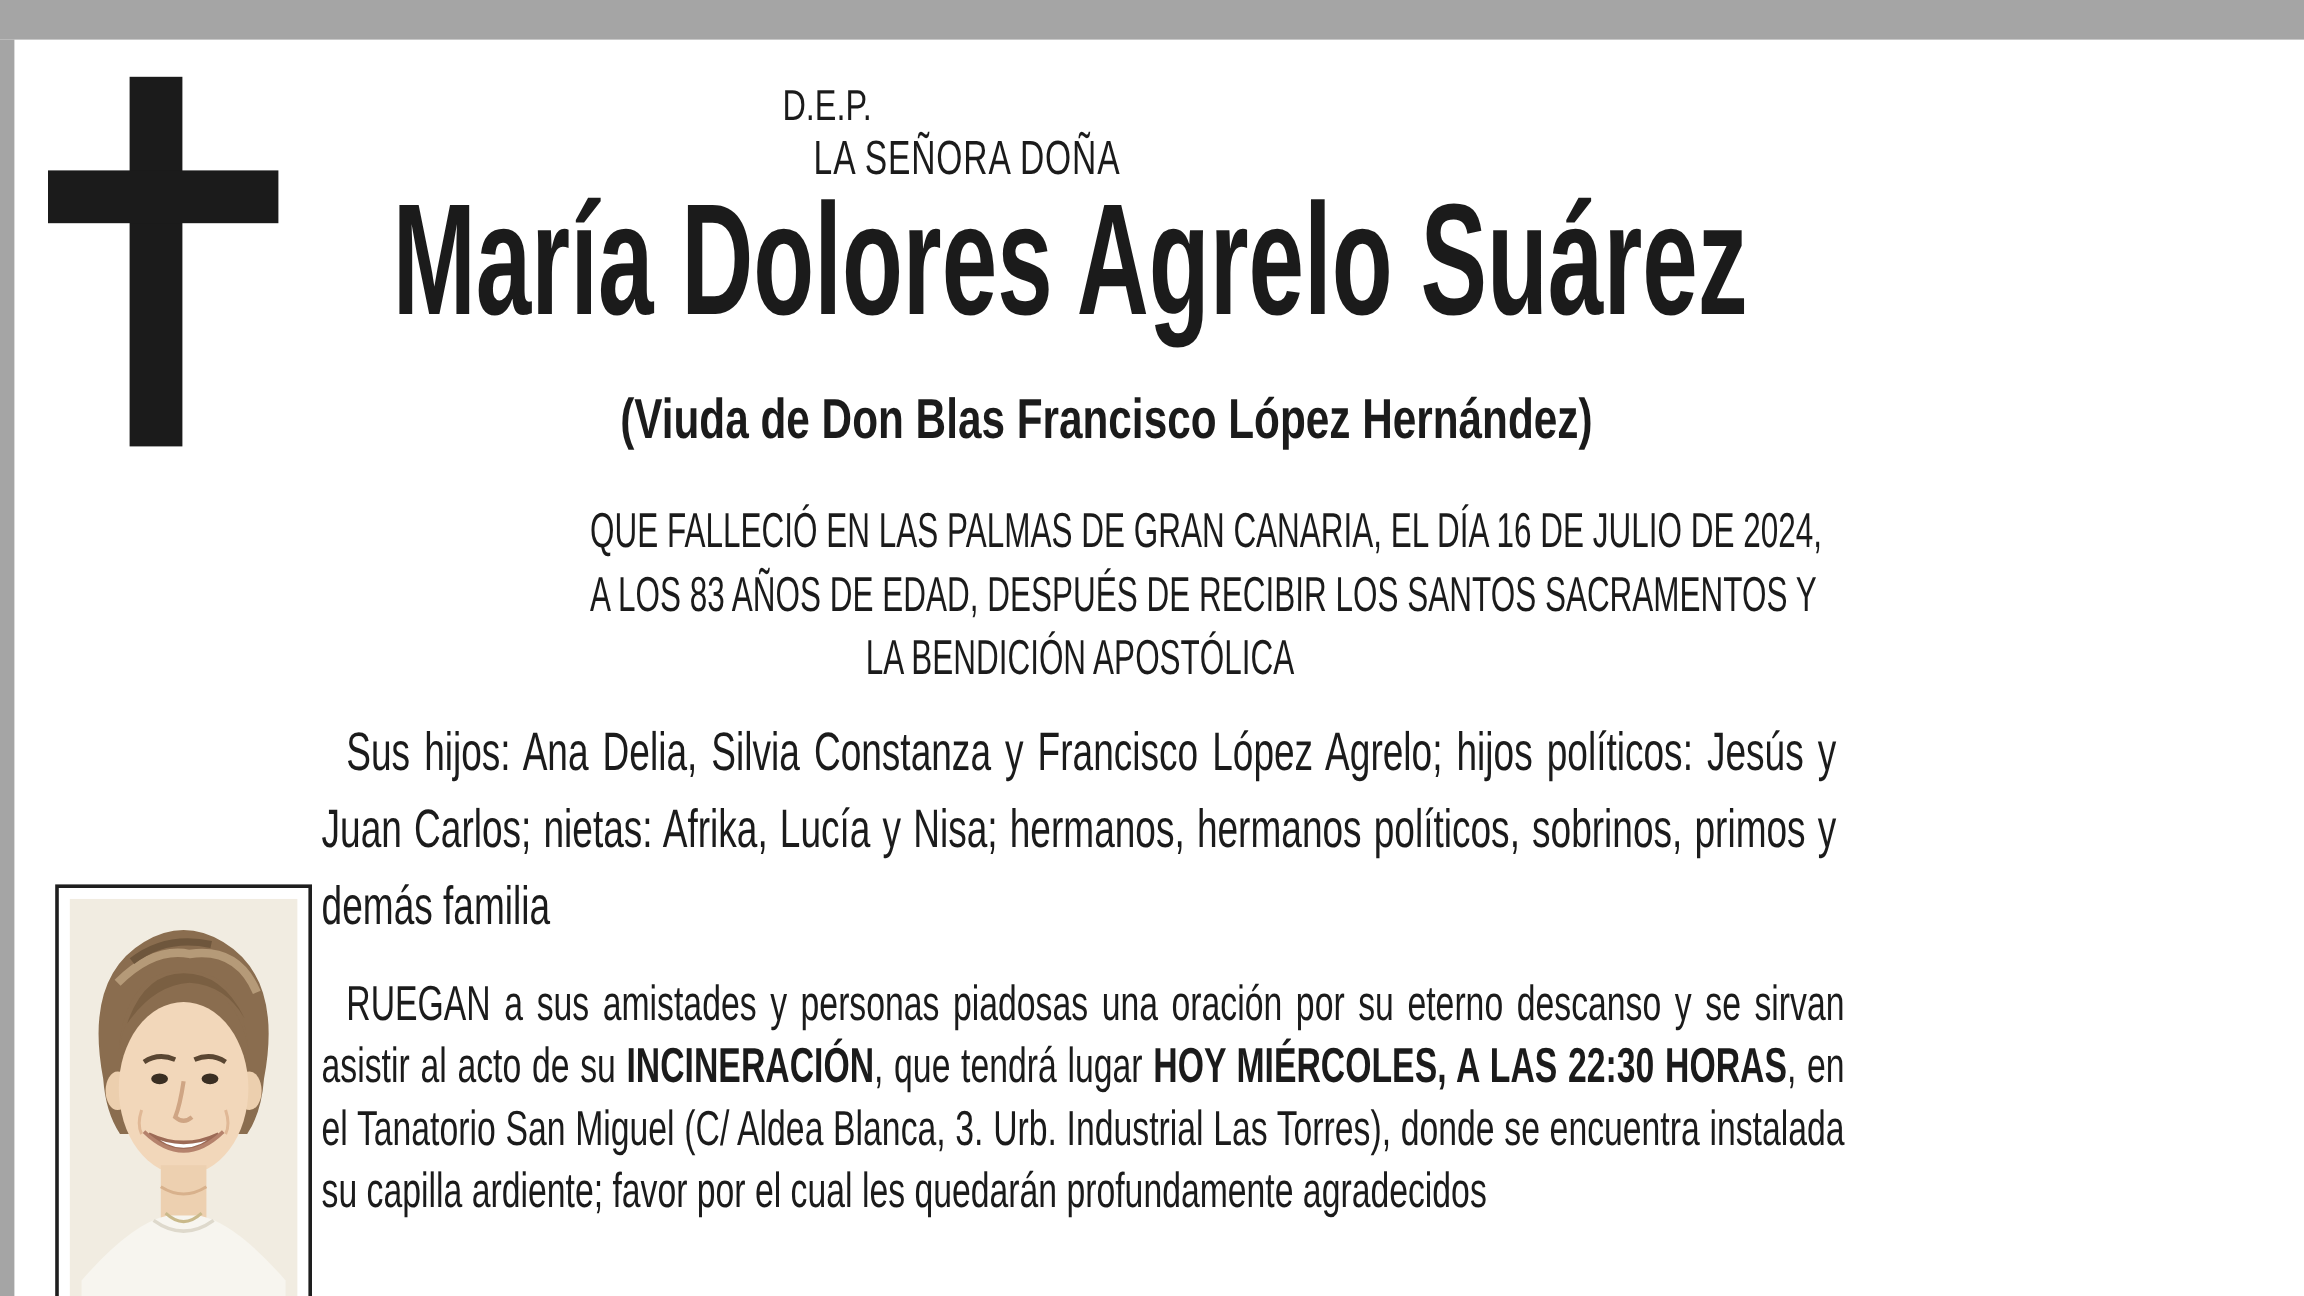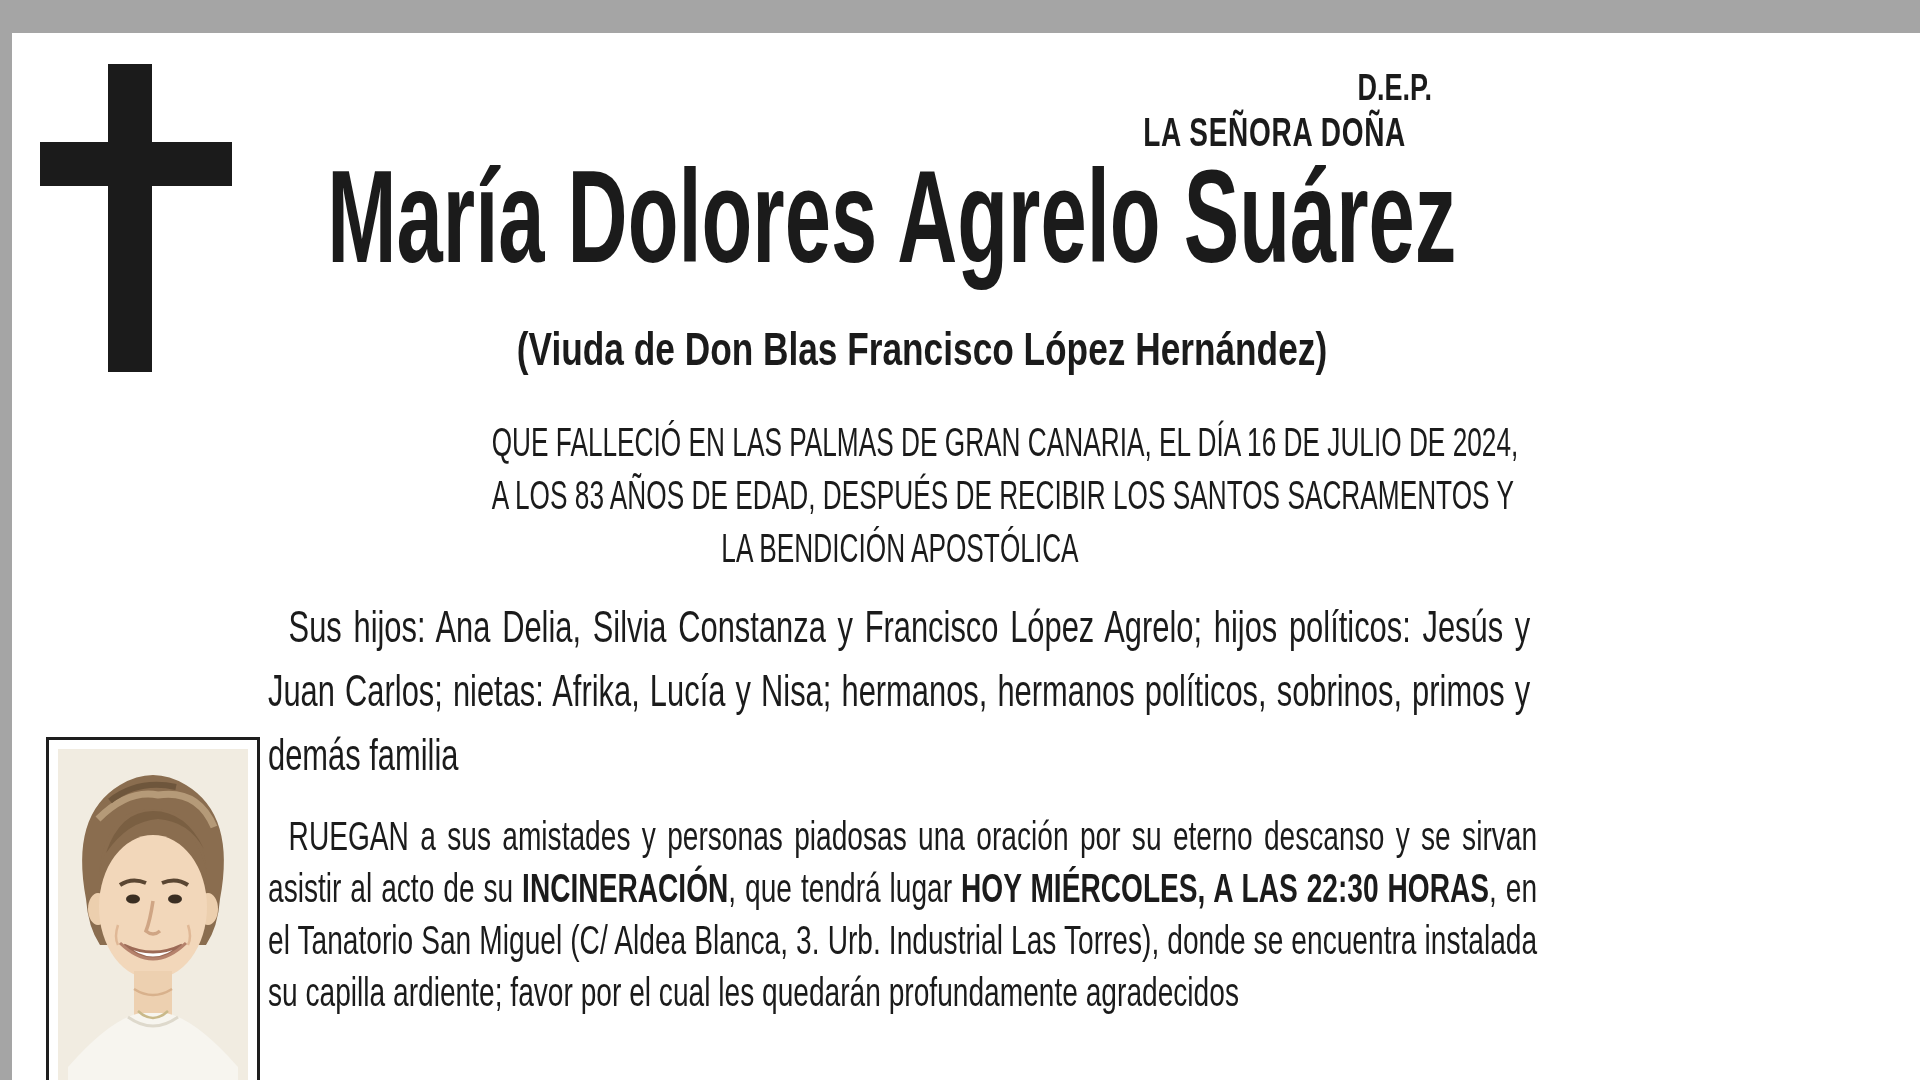--- a/index.html
+++ b/index.html
@@ -14,21 +14,21 @@
 
   
   .top-bar{position:absolute;top:0;left:0;width:100%;height:33px;background:var(--chrome);}
   .left-strip{position:absolute;top:33px;left:0;width:12px;height:1047px;background:var(--chrome);}
 
   
   .cross-v{position:absolute;left:108px;top:64px;width:44px;height:308px;background:var(--ink);}
   .cross-h{position:absolute;left:40px;top:142px;width:192px;height:44px;background:var(--ink);}
 
   
-  .header-center{position:absolute;left:522px;top:66px;width:1040px;text-align:right;font-weight:bold;}
+  .header-center{position:absolute;left:522px;top:66px;width:1040px;text-align:left;}
   .dep{font-size:36px;line-height:44px;transform:scaleX(0.75);transform-origin:center top;white-space:nowrap;}
   .honorific{font-size:40px;line-height:44px;transform:scaleX(0.70);transform-origin:center top;white-space:nowrap;letter-spacing:1px;}
 
   .name{position:absolute;left:265px;top:151px;width:1990px;font-size:132px;line-height:132px;
     font-weight:bold;white-space:nowrap;text-align:center;transform:scaleX(0.63);transform-origin:0 0;}
 
   .widow{position:absolute;left:262px;top:325px;width:1320px;font-size:47px;line-height:47px;
     font-weight:bold;white-space:nowrap;text-align:center;transform:scaleX(0.75);transform-origin:center top;}
 
   .notice{position:absolute;left:262px;top:416px;width:1276px;font-size:41px;line-height:53px;

